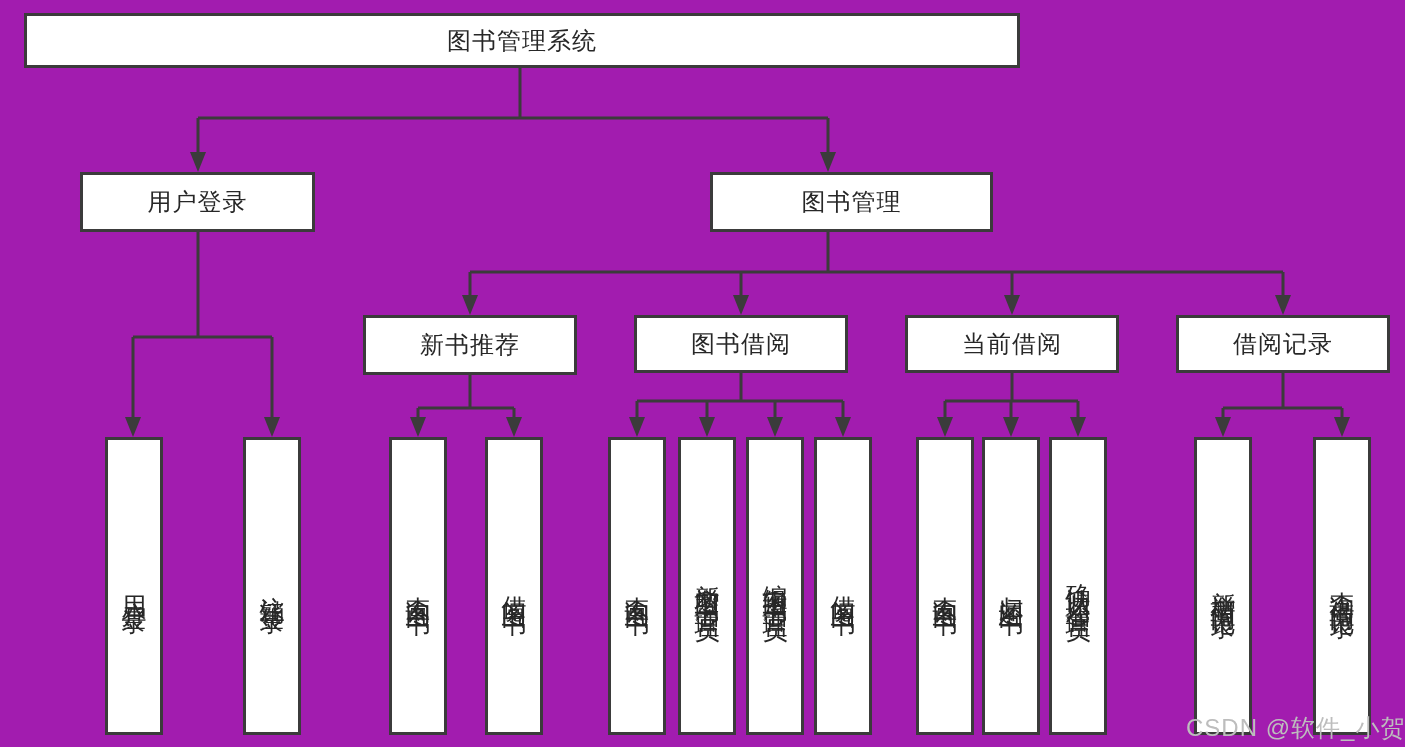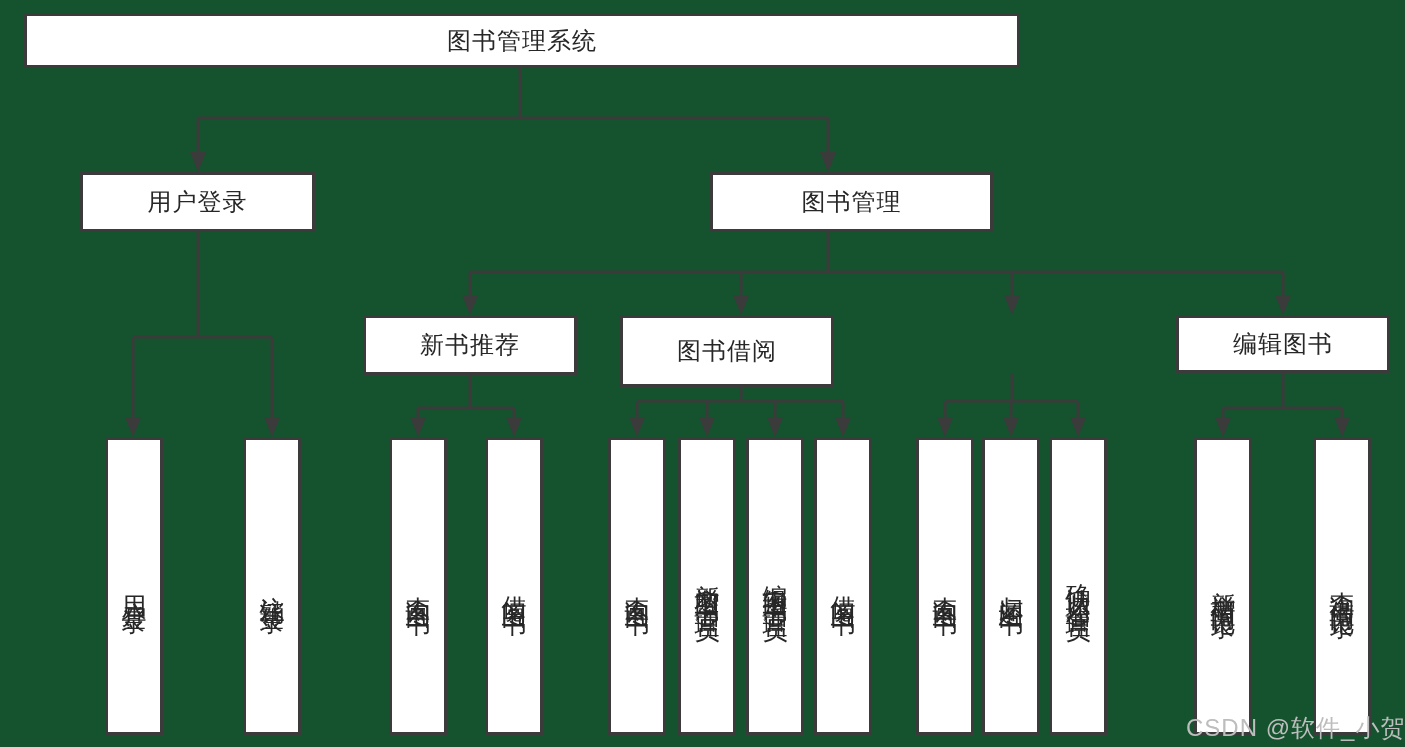--- a/index.html
+++ b/index.html
@@ -3,21 +3,21 @@
 <meta charset="utf-8">
 <title>图书管理系统</title>
 <style>
   * { box-sizing: border-box; margin: 0; padding: 0; }
   html, body { background: #ffffff; }
   body { font-family: "Liberation Sans", "DejaVu Sans", sans-serif; }
   .canvas {
     position: relative;
     width: 1405px;
     height: 747px;
-    background: #14532d;
+    background: #a21caf;
     overflow: hidden;
     color: #272727;
   }
   .canvas svg.wires {
     position: absolute;
     left: 0; top: 0;
     width: 1405px; height: 747px;
     z-index: 0;
   }
   .hbox {
@@ -107,22 +107,23 @@
       <polygon points="1334,417 1350,417 1342,437"></polygon>
     </g>
   </svg>
 
   <div class="hbox" style="left:24px; top:13px; width:996px; height:55px;">图书管理系统</div>
 
   <div class="hbox" style="left:80px; top:172px; width:235px; height:60px;">用户登录</div>
   <div class="hbox" style="left:710px; top:172px; width:283px; height:60px;">图书管理</div>
 
   <div class="hbox" style="left:363px; top:315px; width:214px; height:60px;">新书推荐</div>
-  <div class="hbox" style="left:620px; top:315px; width:214px; height:72px;">图书借阅</div>
-  <div class="hbox" style="left:1176px; top:315px; width:214px; height:58px;">编辑图书</div>
+  <div class="hbox" style="left:634px; top:315px; width:214px; height:58px;">图书借阅</div>
+  <div class="hbox" style="left:905px; top:315px; width:214px; height:58px;">当前借阅</div>
+  <div class="hbox" style="left:1176px; top:315px; width:214px; height:58px;">借阅记录</div>
 
   <div class="vbox" style="left:105px;">
     <span class="vtext">用户登录</span>
   </div>
   <div class="vbox" style="left:243px;">
     <span class="vtext">注销登录</span>
   </div>
 
   <div class="vbox" style="left:389px;">
     <span class="vtext">查询图书</span>

